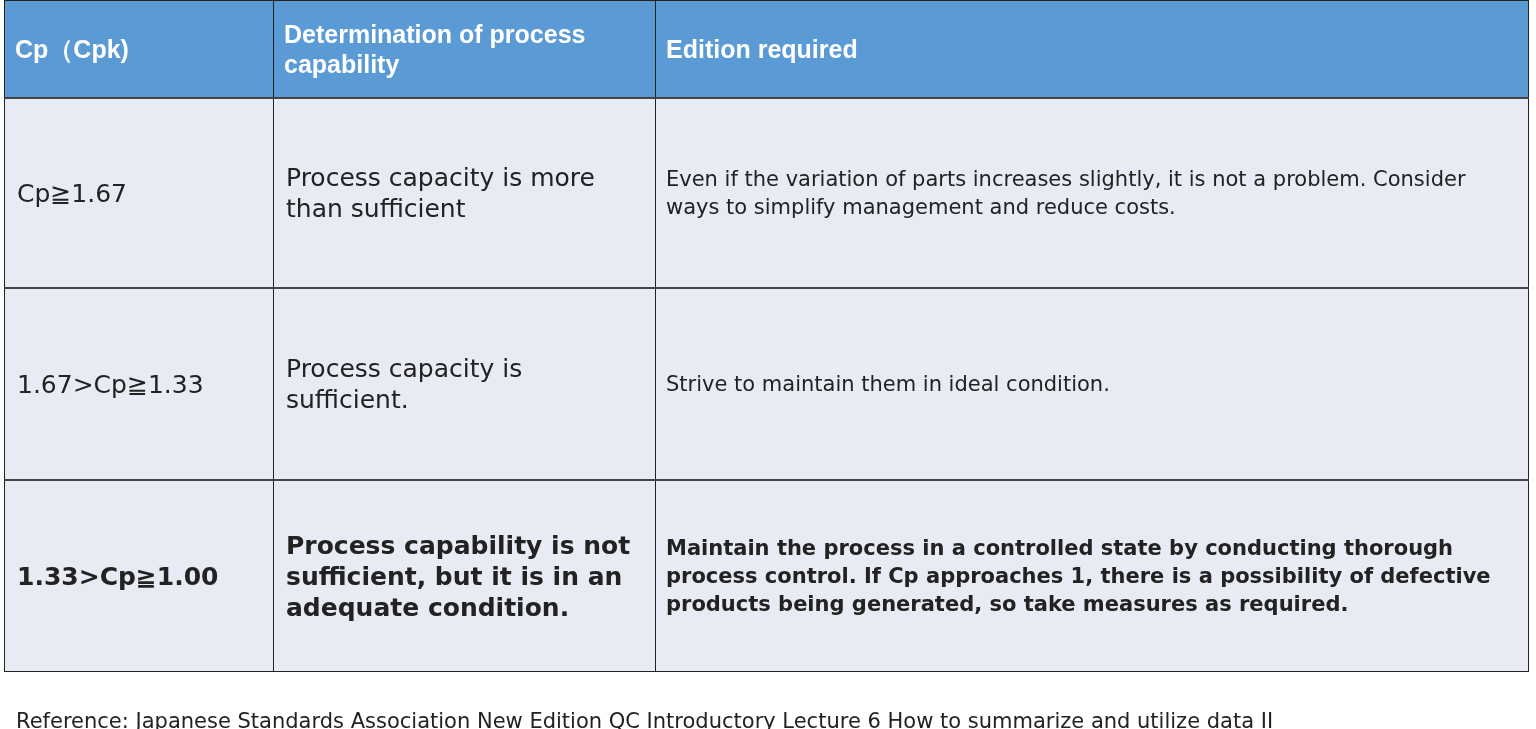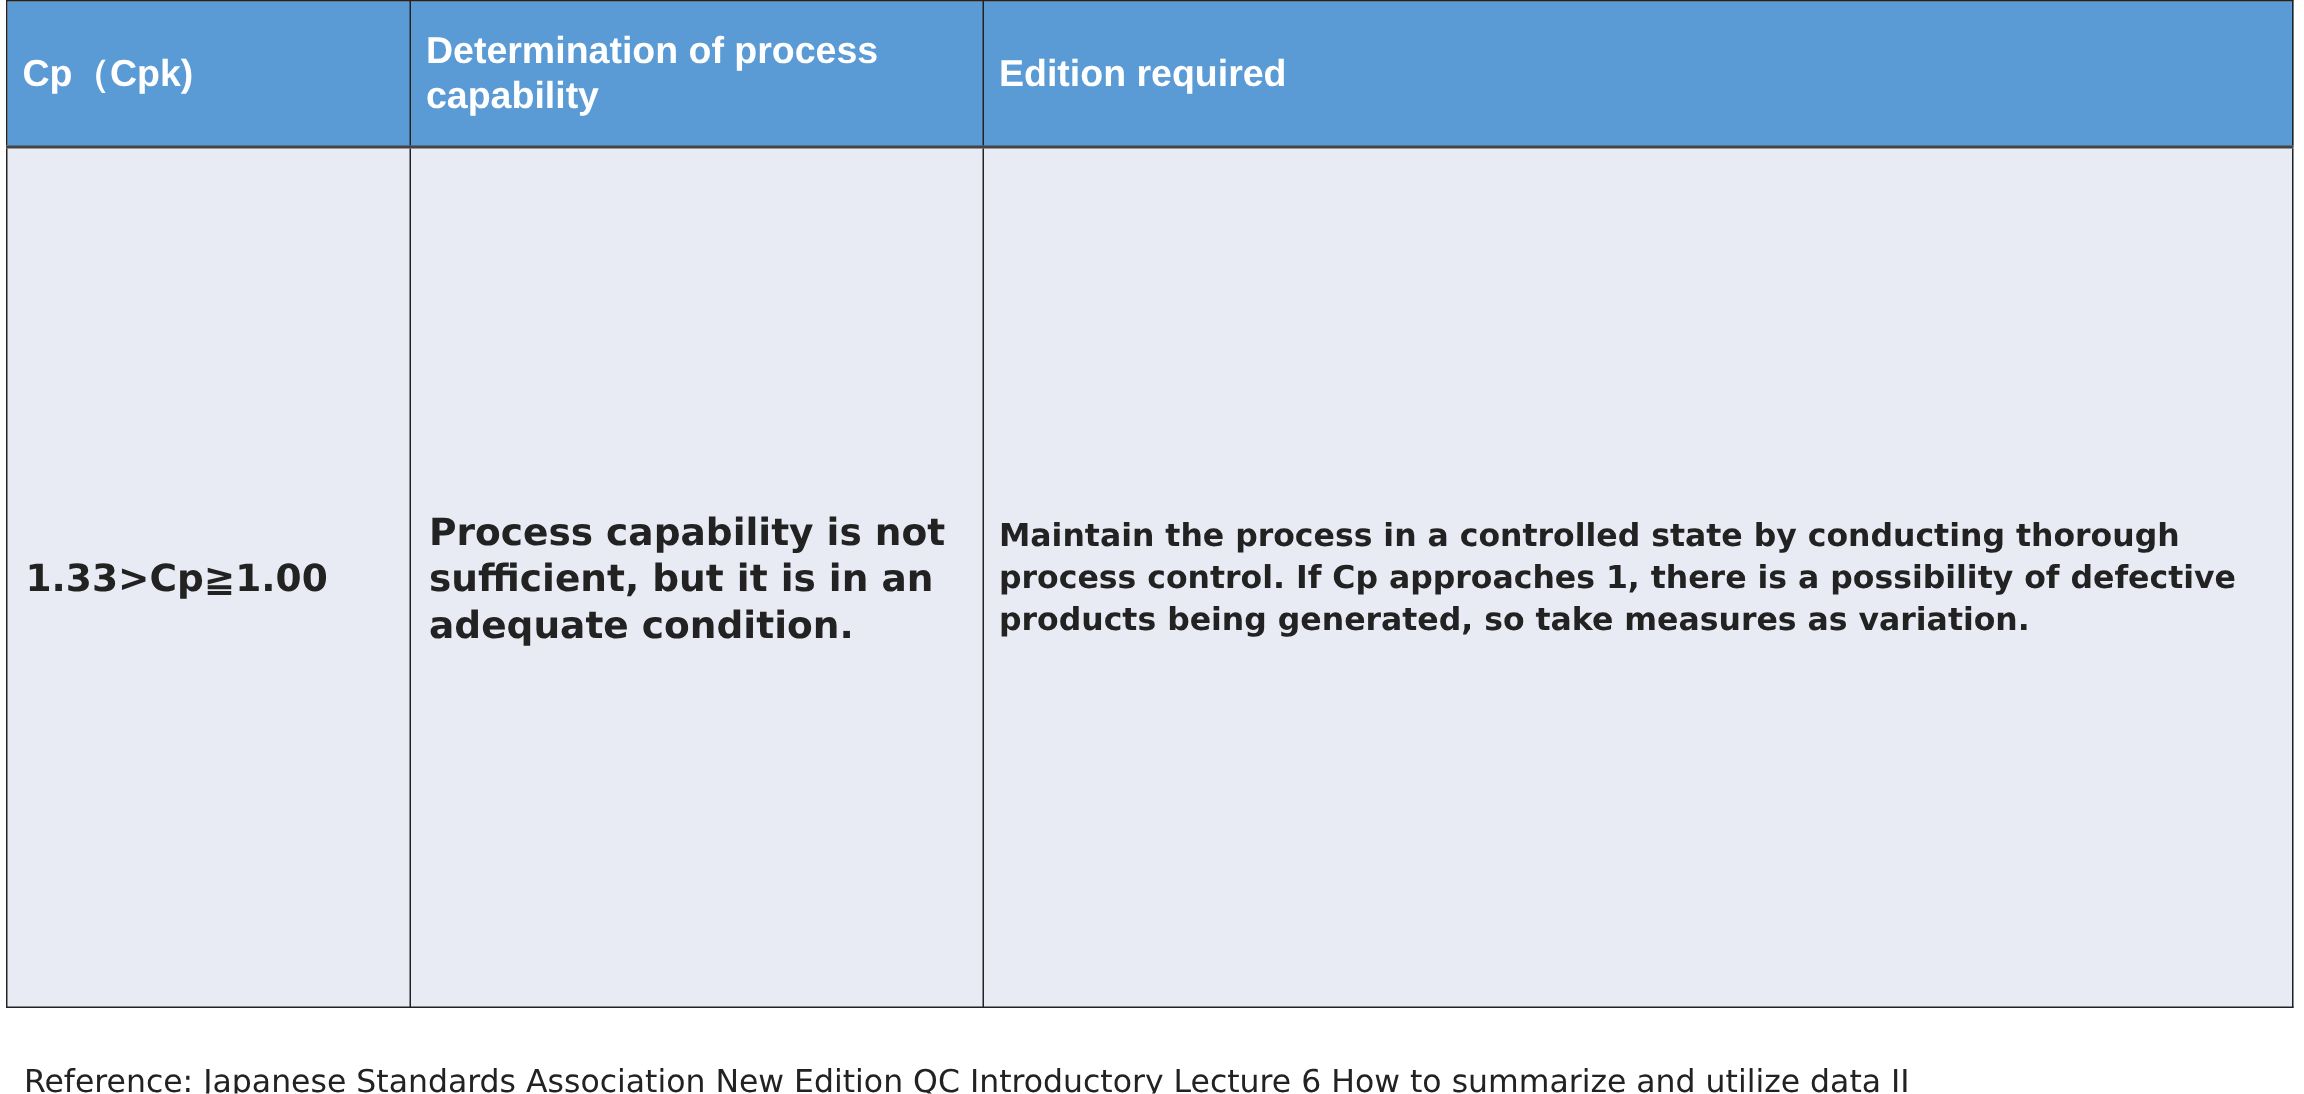--- a/index.html
+++ b/index.html
@@ -47,21 +47,31 @@
       <col class="c3">
     </colgroup>
   <thead>
     <tr>
       <th>Cp（Cpk)</th>
       <th>Determination of process capability</th>
       <th>Edition required</th>
     </tr>
   </thead>
   <tbody>
+    <tr class="row r1">
+      <td class="cp">Cp≧1.67</td>
+      <td class="det">Process capacity is more than sufficient</td>
+      <td class="act">Even if the variation of parts increases slightly, it is not a problem. Consider ways to simplify management and reduce costs.</td>
+    </tr>
+    <tr class="row r2">
+      <td class="cp">1.67&gt;Cp≧1.33</td>
+      <td class="det">Process capacity is sufficient.</td>
+      <td class="act">Strive to maintain them in ideal condition.</td>
+    </tr>
     <tr class="row r3">
       <td class="cp">1.33&gt;Cp≧1.00</td>
       <td class="det">Process capability is not sufficient, but it is in an adequate condition.</td>
-      <td class="act">Maintain the process in a controlled state by conducting thorough process control. If Cp approaches 1, there is a possibility of defective products being generated, so take measures as variation.</td>
+      <td class="act">Maintain the process in a controlled state by conducting thorough process control. If Cp approaches 1, there is a possibility of defective products being generated, so take measures as required.</td>
     </tr>
   </tbody>
 </table>
 
 <div class="ref">Reference: Japanese Standards Association New Edition QC Introductory Lecture 6 How to summarize and utilize data II</div>
 
 </body></html>

